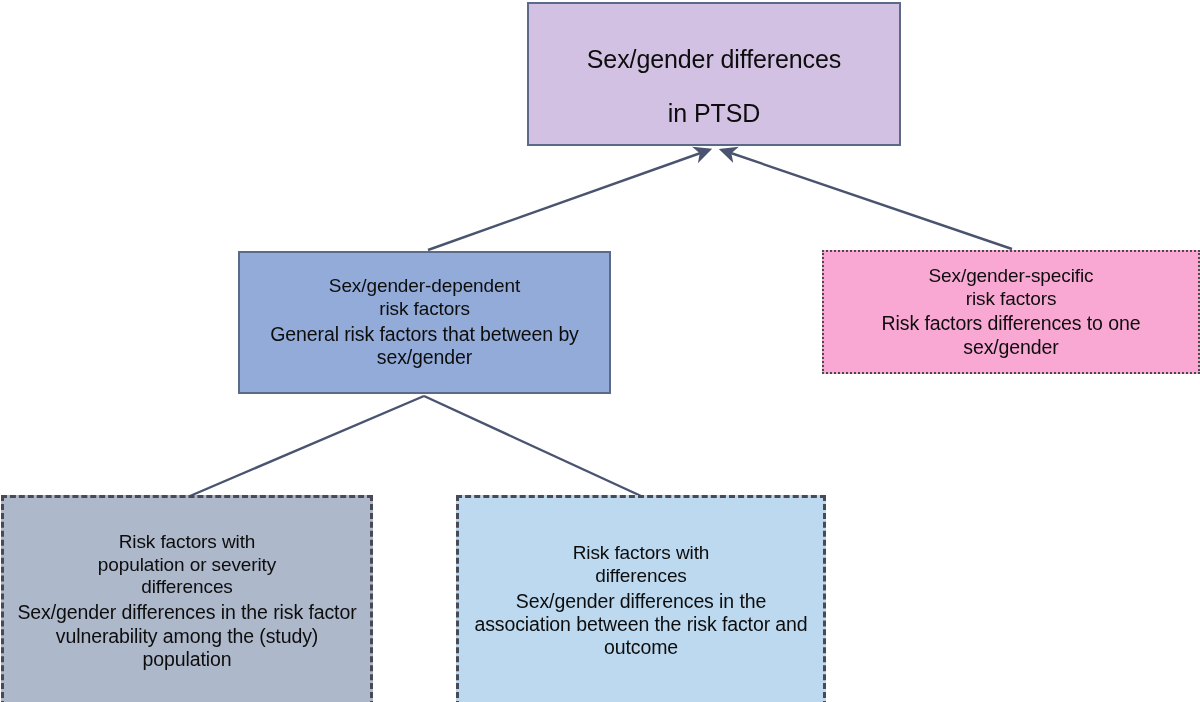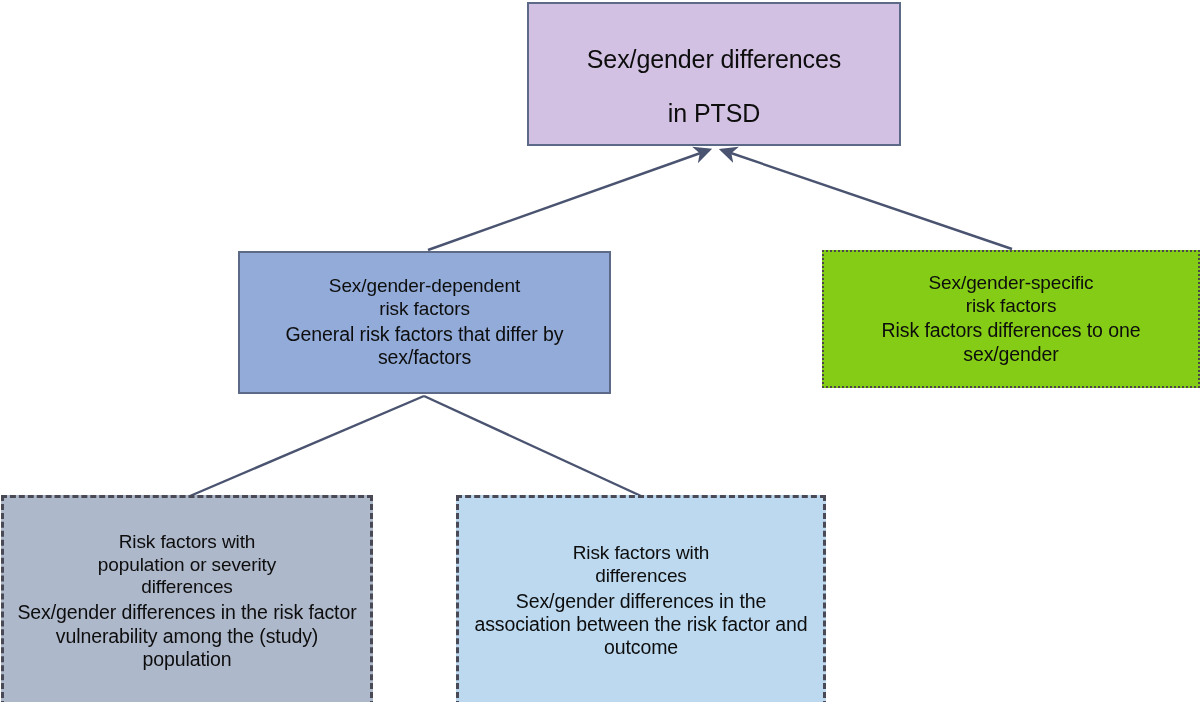--- a/index.html
+++ b/index.html
@@ -65,22 +65,22 @@
     height: 143px;
     background: #92abd8;
     border: 2px solid #5d6a87;
     padding: 0 6px;
   }
 
   #node-specific {
     left: 822px;
     top: 250px;
     width: 378px;
-    height: 138px;
-    background: #84cc16;
+    height: 124px;
+    background: #f9a8d4;
     border: 2px dotted #4a4a4a;
     padding: 0 8px;
   }
 
   #node-prevalence {
     left: 1px;
     top: 495px;
     width: 372px;
     height: 212px;
     background: #aeb8cb;
@@ -120,21 +120,21 @@
   </svg>
 
   <div class="node" id="node-root">
     <div class="node-title">Sex/gender differences</div>
     <div class="node-title">in PTSD</div>
   </div>
 
   <div class="node" id="node-dependent">
     <div class="node-title">Sex/gender-dependent</div>
     <div class="node-title">risk factors</div>
-    <div class="node-sub">General risk factors that differ by sex/factors</div>
+    <div class="node-sub">General risk factors that between by sex/gender</div>
   </div>
 
   <div class="node" id="node-specific">
     <div class="node-title">Sex/gender-specific</div>
     <div class="node-title">risk factors</div>
     <div class="node-sub">Risk factors differences to one sex/gender</div>
   </div>
 
   <div class="node" id="node-prevalence">
     <div class="node-title">Risk factors with</div>

